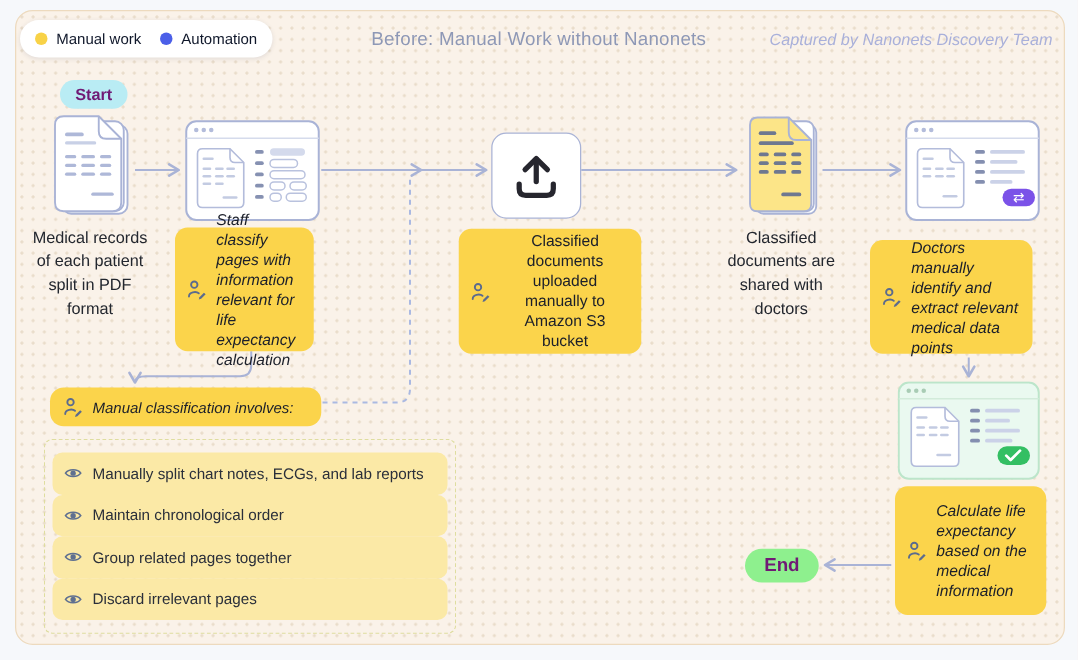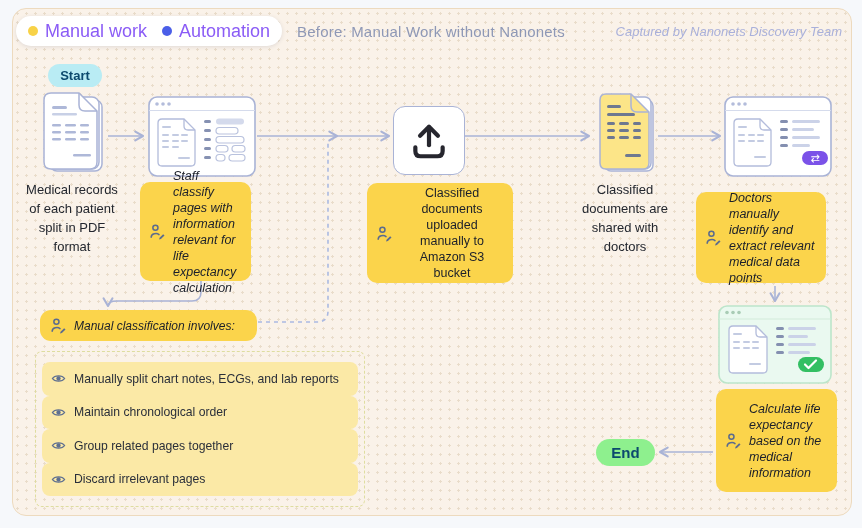--- a/index.html
+++ b/index.html
@@ -5,30 +5,30 @@
   html,body{margin:0;padding:0;background:#F6F8FB;font-family:"Liberation Sans","DejaVu Sans",sans-serif;}
   .stage{position:relative;width:862px;height:528px;overflow:hidden;background:#F6F8FB;}
   .board{position:absolute;left:12px;top:8px;width:838px;height:506px;background:var(--canvas-bg,#FAF2E9);
     border:1px solid var(--canvas-border,#EDDABE);border-radius:14px;
     background-image:radial-gradient(circle,#E9DCCA 1.1px,transparent 1.3px);background-size:9px 9px;}
   .wires{position:absolute;left:0;top:0;width:862px;height:528px;pointer-events:none;}
 
   .legend{position:absolute;left:16px;top:16px;height:30px;display:flex;align-items:center;gap:7px;
     background:#fff;border-radius:15px;padding:0 12px;box-shadow:0 1px 4px rgba(40,50,80,.12);}
   .legend .dot{width:10px;height:10px;border-radius:50%;}
-  .legend .lab{font-size:18px;font-weight:500;color:#8b5cf6;}
+  .legend .lab{font-size:12px;font-weight:500;color:#0f172a;}
   .legend .dot.manual{background:var(--manual-dot,#F8D247);}
   .legend .dot.auto{background:var(--automation-dot,#4B5FE8);margin-left:8px;}
 
   .title{position:absolute;left:231px;top:23px;width:400px;text-align:center;font-size:15px;font-weight:500;
     color:var(--title-color,#8E98B6);letter-spacing:.2px;}
   .watermark{position:absolute;right:20px;top:24px;font-size:13px;font-style:italic;color:var(--watermark-color,#A9B0DA);}
 
   .pill{position:absolute;display:flex;align-items:center;justify-content:center;border-radius:13px;
-    font-weight:600;color:#0c4a6e;}
+    font-weight:600;color:#701a75;}
   .pill.start{left:48px;top:64px;width:54px;height:23px;background:var(--start-bg,#B9ECF4);font-size:13px;}
   .pill.end{left:596px;top:439px;width:59px;height:27px;background:var(--end-bg,#8EF08E);font-size:15px;border-radius:14px;}
 
   .node{position:absolute;}
   .node-label{position:absolute;text-align:center;font-size:13px;line-height:19px;color:var(--label-ink,#23272F);}
   .upload-box{position:absolute;left:393px;top:106px;width:70px;height:67px;background:#fff;
     border:1.5px solid #A9B3D6;border-radius:12px;display:flex;align-items:center;justify-content:center;}
 
   .note{position:absolute;background:var(--note-yellow,#FBD44B);border-radius:10px;display:flex;align-items:center;
     gap:7px;padding:8px 9px;box-sizing:border-box;color:var(--ink,#1B1F2A);}

